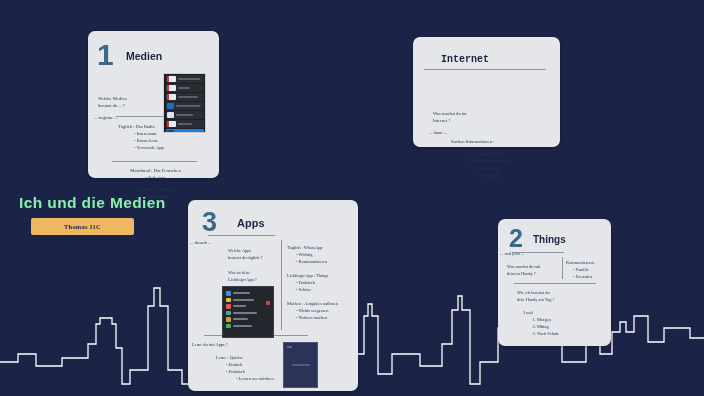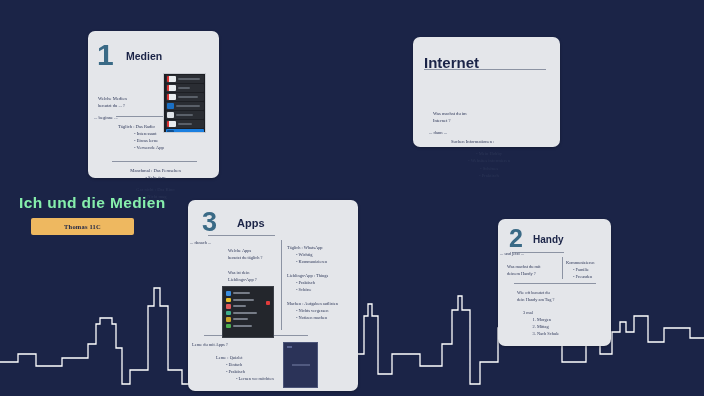--- a/index.html
+++ b/index.html
@@ -73,21 +73,21 @@
     height:8px;margin:1px 1.5px;background:#2a2d33;border-radius:1px;
     display:flex;align-items:center;gap:2px;padding-left:1px;
   }
   #phone1 .row .th{width:7px;height:6px;border-radius:1px;}
   #phone1 .row .ln{height:1.6px;background:#5a6069;border-radius:1px;}
   #phone1 .row.sel{background:#1a7fe0;}
   #phone1 .row.sel .ln{background:#cfe4f8;}
 
   
   #card-internet{left:413px;top:37px;width:147px;height:110px;}
-  #card-internet .cardtitle{font-size:15px;position:absolute;left:11px;top:17px;}
+  #card-internet .cardtitle{font-size:10px;position:absolute;left:28px;top:17px;font-family:Liberation Mono, monospace;}
   #c2-rule{position:absolute;left:11px;top:32px;width:122px;}
   .c2-q{position:absolute;left:20px;top:73px;font-size:4.6px;line-height:1.55;}
   .c2-dann{position:absolute;left:16px;top:93px;font-size:4.6px;}
   .c2-sub{position:absolute;left:38px;top:102px;font-size:4.6px;}
   .c2-list{position:absolute;left:40px;top:113px;font-size:4.6px;line-height:1.6;text-align:center;width:72px;}
 
   
   #card-apps{left:188px;top:200px;width:170px;height:191px;}
   #card-apps .num{font-size:27px;position:absolute;left:14px;top:9px;}
   #card-apps .cardtitle{font-size:11px;position:absolute;left:43px;top:17px;margin-left:6px;}
@@ -314,21 +314,21 @@
     </div>
   </div>
 
   <div id="quizlet">
     <div class="qbar" style="background:#5a6490"></div>
     <div class="qline"></div>
   </div>
 
   <div class="card" id="card-handy">
     <div class="num">2</div>
-    <div class="cardtitle">Handy</div>
+    <div class="cardtitle">Things</div>
     <div class="rule" id="c4-rule"></div>
     <div class="c4-jetzt txt">... und jetzt ...</div>
     <div class="c4-q1 q" style="white-space:pre-line">Was machst du mit
 deinem Handy ?</div>
 
     <div class="c4-divider"></div>
     <div class="c4-col2">
       <div class="txt">Kommunizieren</div>
       <div style="padding-left:7px">
         <div class="txt">- Familie</div>

